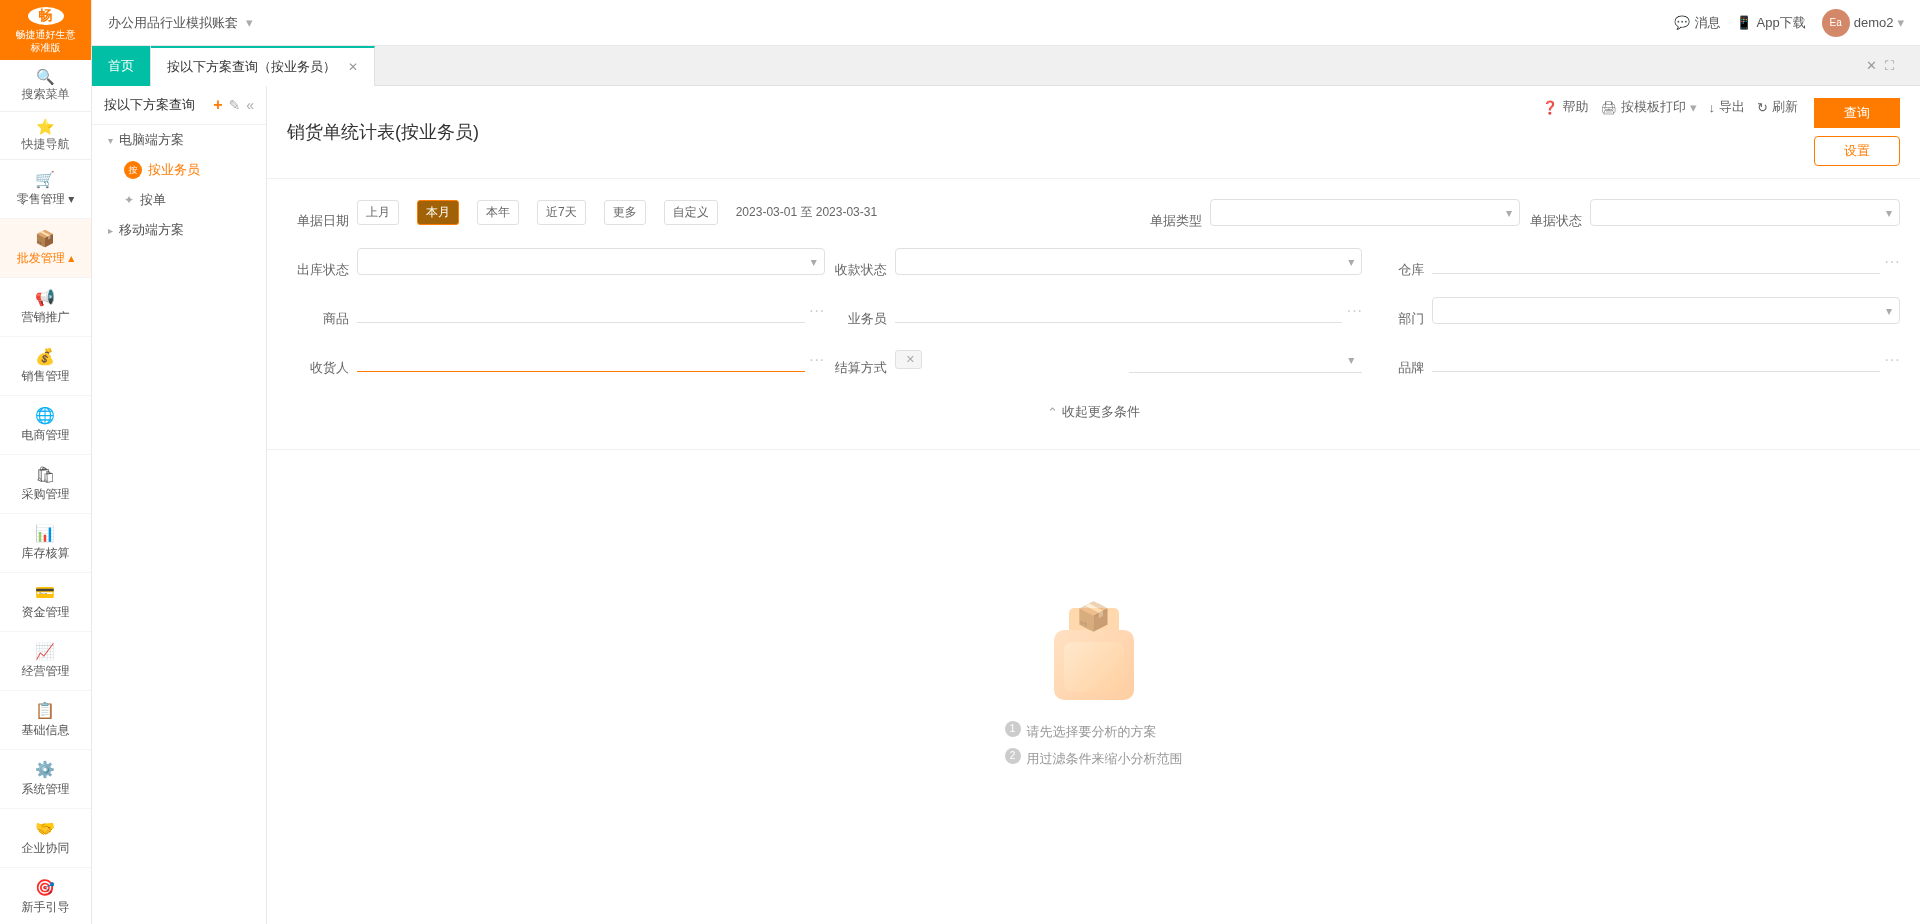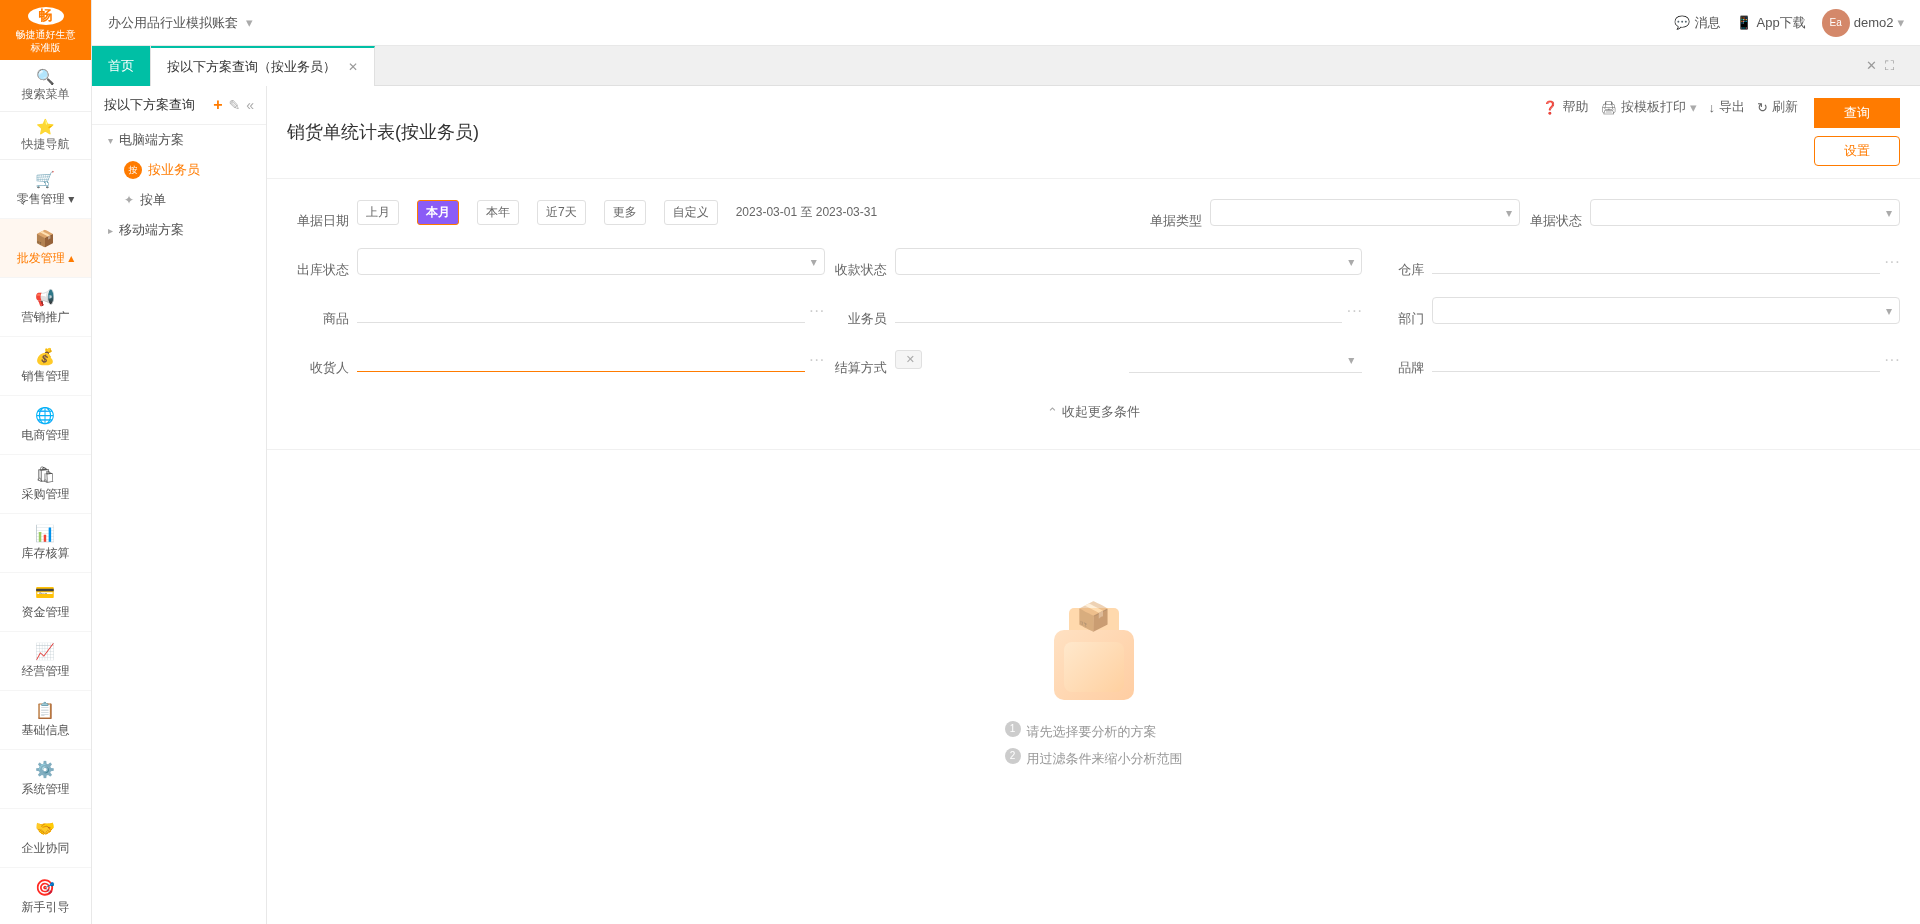--- a/index.html
+++ b/index.html
@@ -70,21 +70,21 @@
     .filter-input { width: 100%; border: none; border-bottom: 1px solid #e0e0e0; padding: 4px 0; font-size: 13px; outline: none; background: transparent; color: #333; }
     .filter-input.active-bottom { border-bottom-color: #ff7b00; }
     .filter-select { width: 100%; border: 1px solid #e0e0e0; border-radius: 4px; padding: 5px 28px 5px 8px; font-size: 13px; outline: none; background: #fff; appearance: none; color: #333; cursor: pointer; }
     .filter-select-wrapper { position: relative; flex: 1; }
     .filter-select-wrapper::after { content: '▾'; position: absolute; right: 8px; top: 50%; transform: translateY(-50%); color: #aaa; pointer-events: none; font-size: 12px; }
     .filter-dots { color: #ccc; font-size: 16px; cursor: pointer; margin-left: 4px; flex-shrink: 0; }
 
     
     .date-filter { display: flex; align-items: center; gap: 18px; flex: 1; }
     .date-btn { padding: 3px 8px; border-radius: 3px; font-size: 12px; cursor: pointer; border: 1px solid #e0e0e0; background: #fff; color: #666; }
-    .date-btn.active { background: #8b5cf6; color: #fff; border-color: #ff7b00; font-weight: bold; }
+    .date-btn.active { background: #a16207; color: #fff; border-color: #ff7b00; }
     .date-range { font-size: 12px; color: #666; }
 
     
     .tag-close { background: #f5f5f5; border: 1px solid #e0e0e0; border-radius: 3px; padding: 2px 6px; font-size: 12px; color: #555; display: flex; align-items: center; gap: 4px; }
     .tag-close-btn { color: #aaa; cursor: pointer; font-size: 11px; }
 
     
     .collapse-row { display: flex; justify-content: center; padding: 8px 0; }
     .collapse-btn { display: flex; align-items: center; gap: 4px; color: #666; font-size: 13px; cursor: pointer; padding: 4px 12px; }
     .collapse-icon { color: #aaa; }

